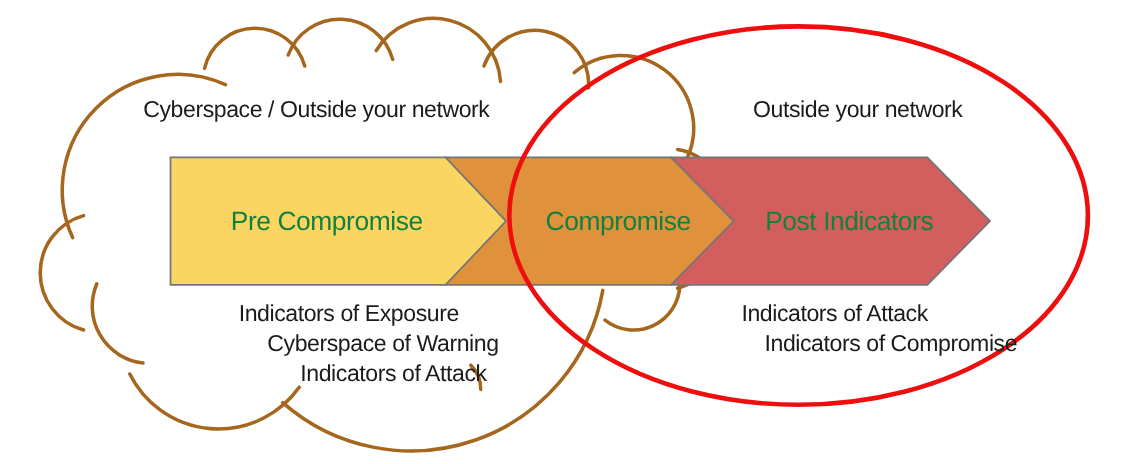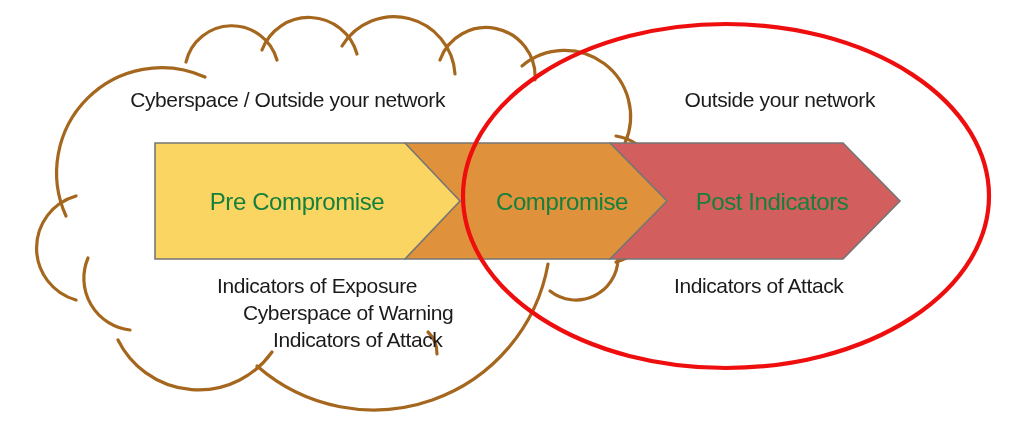--- a/index.html
+++ b/index.html
@@ -84,15 +84,16 @@
   <div class="arrow-label" style="left:667px;width:210px;" data-name="post-compromise-label">Post Indicators</div>
 
   <div class="ind-block" style="left:177px;" data-name="outside-indicators">
     <div class="ind-line" data-name="indicator-line">Indicators of Exposure</div>
     <div class="ind-line" data-name="indicator-line">Cyberspace of Warning</div>
     <div class="ind-line" data-name="indicator-line">Indicators of Attack</div>
   </div>
 
   <div class="ind-block" style="left:634px;" data-name="inside-indicators">
     <div class="ind-line" data-name="indicator-line">Indicators of Attack</div>
+    <div class="ind-line" data-name="indicator-line">Indicators of Compromise</div>
   </div>
 
 </div>
 
 </body></html>

